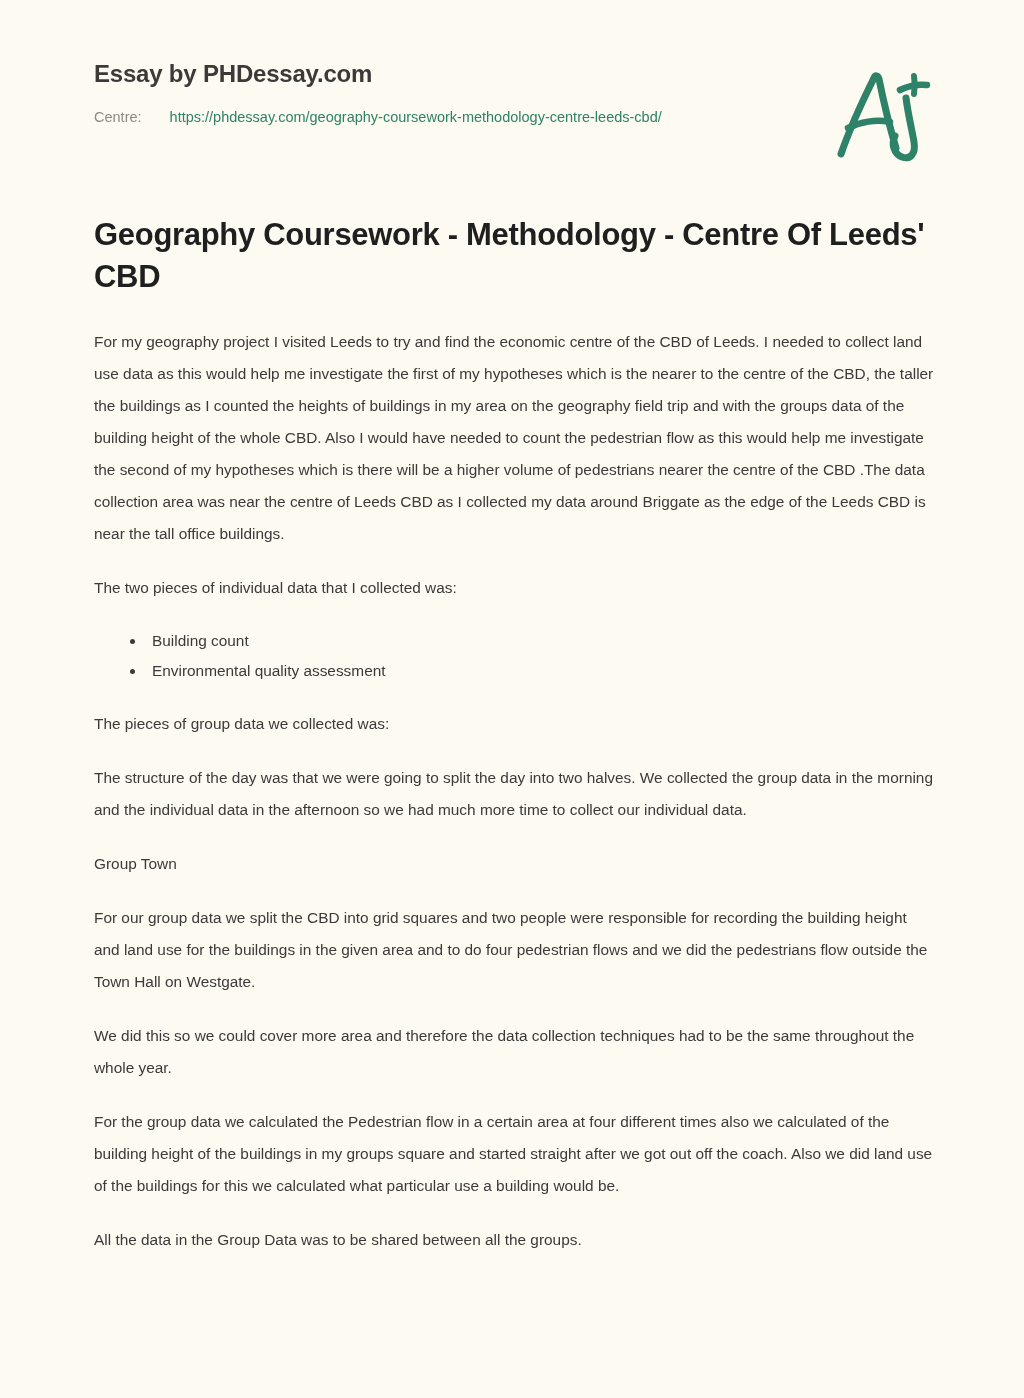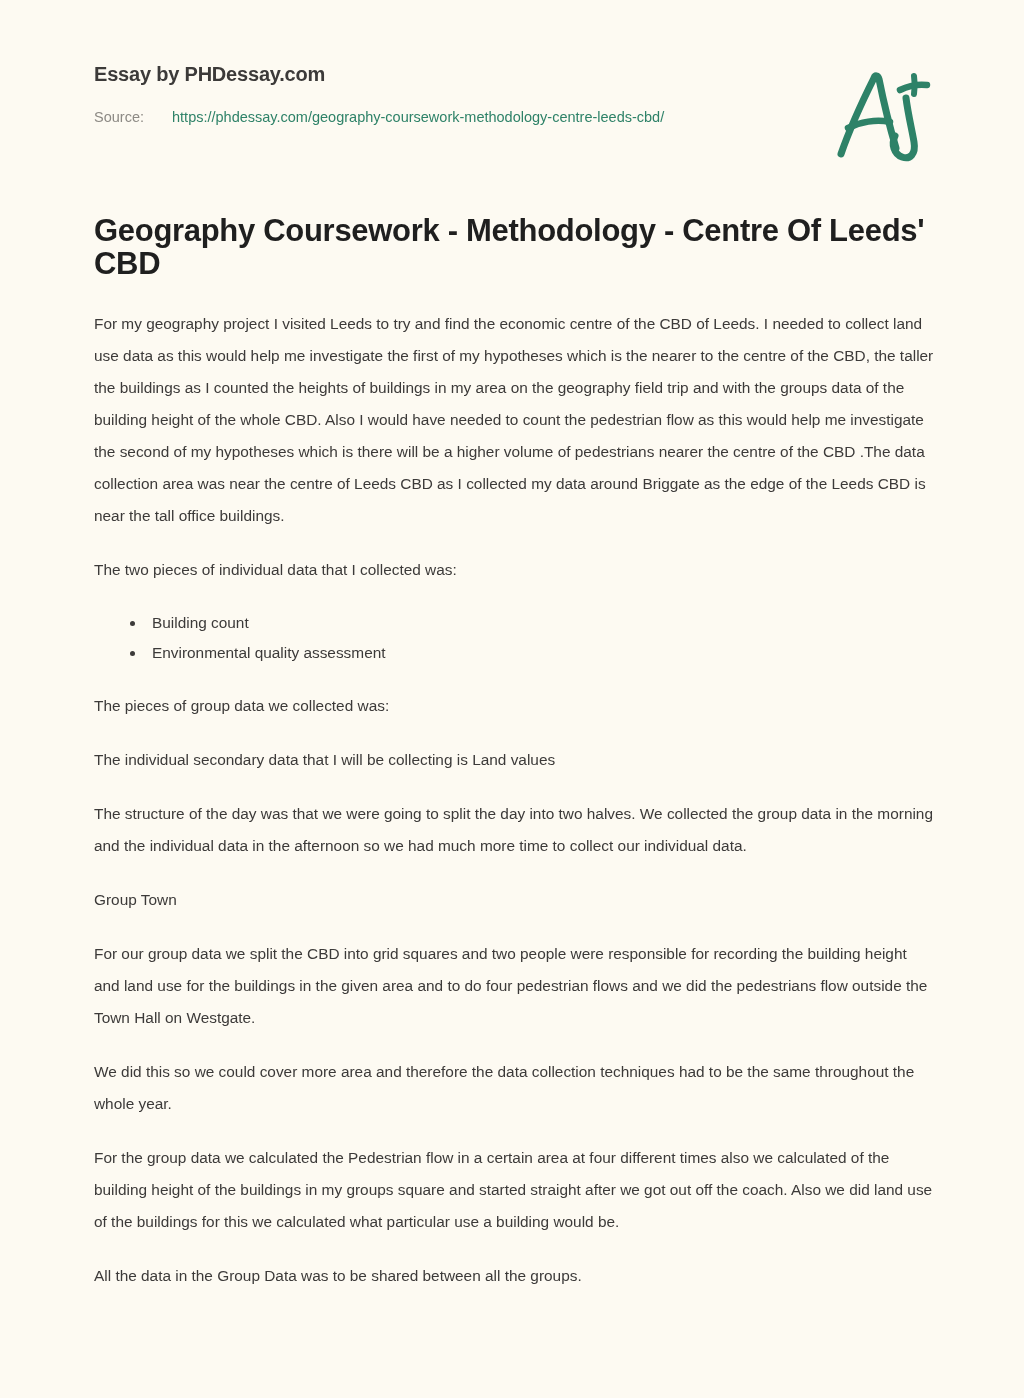--- a/index.html
+++ b/index.html
@@ -24,21 +24,21 @@
   }
 
   
   .header {
     position: relative;
     padding: 62px 88px 0 94px;
     height: 160px;
     box-sizing: border-box;
   }
   .brand-line {
-    font-size: 20px;
+    font-size: 24px;
     font-weight: bold;
     letter-spacing: -0.2px;
     color: #3c3a39;
     line-height: 24px;
   }
   .source-line {
     margin-top: 22px;
     font-size: 14.5px;
     line-height: 18px;
     color: #8d8a85;
@@ -60,21 +60,21 @@
     width: 112px;
     height: 108px;
   }
   .logo svg { display: block; width: 112px; height: 108px; }
 
   
   .doc-title {
     margin: 0;
     padding: 54px 88px 0 94px;
     font-size: 31px;
-    line-height: 33px;
+    line-height: 42px;
     font-weight: bold;
     letter-spacing: -0.3px;
     color: #1f1f1f;
     max-width: 880px;
   }
 
   
   .article {
     padding: 28px 88px 0 94px;
   }
@@ -116,21 +116,21 @@
   }
 </style>
 </head>
 <body>
 
 <div class="page">
 
   <div class="header">
     <div class="brand-line">Essay by PHDessay.com</div>
     <div class="source-line">
-      <span class="source-label">Source:</span>
+      <span class="source-label">Centre:</span>
       <a class="source-url" href="#">https://phdessay.com/geography-coursework-methodology-centre-leeds-cbd/</a>
     </div>
 
     <div class="logo">
       <svg viewBox="0 0 112 108" xmlns="http://www.w3.org/2000/svg">
         <g fill="none" stroke="#2e8268" stroke-linecap="round" stroke-linejoin="round">
           <path d="M13 92 C22 66, 35 38, 46 16 C47 13, 50 13, 51 17 C56 42, 62 66, 68 86" stroke-width="7"></path>
           <path d="M20 66 C32 60, 48 57, 62 60" stroke-width="6.5"></path>
           <path d="M78 36 C80 52, 84 68, 86 80 C88 92, 82 98, 74 95 C66 92, 63 82, 67 74" stroke-width="7"></path>
           <path d="M72 28 C80 24, 90 22, 99 23" stroke-width="6.5"></path>
@@ -149,21 +149,20 @@
     <p>The two pieces of individual data that I collected was:</p>
 
     <ul>
       <li>Building count</li>
       <li>Environmental quality assessment</li>
     </ul>
 
     <p>The pieces of group data we collected was:</p>
 
 
-    <p>The individual secondary data that I will be collecting is Land values</p>
 
     <p>The structure of the day was that we were going to split the day into two halves. We collected the group data in the morning and the individual data in the afternoon so we had much more time to collect our individual data.</p>
 
     <p class="subhead">Group Town</p>
 
     <p>For our group data we split the CBD into grid squares and two people were responsible for recording the building height and land use for the buildings in the given area and to do four pedestrian flows and we did the pedestrians flow outside the Town Hall on Westgate.</p>
 
     <p>We did this so we could cover more area and therefore the data collection techniques had to be the same throughout the whole year.</p>
 
     <p>For the group data we calculated the Pedestrian flow in a certain area at four different times also we calculated of the building height of the buildings in my groups square and started straight after we got out off the coach. Also we did land use of the buildings for this we calculated what particular use a building would be.</p>

